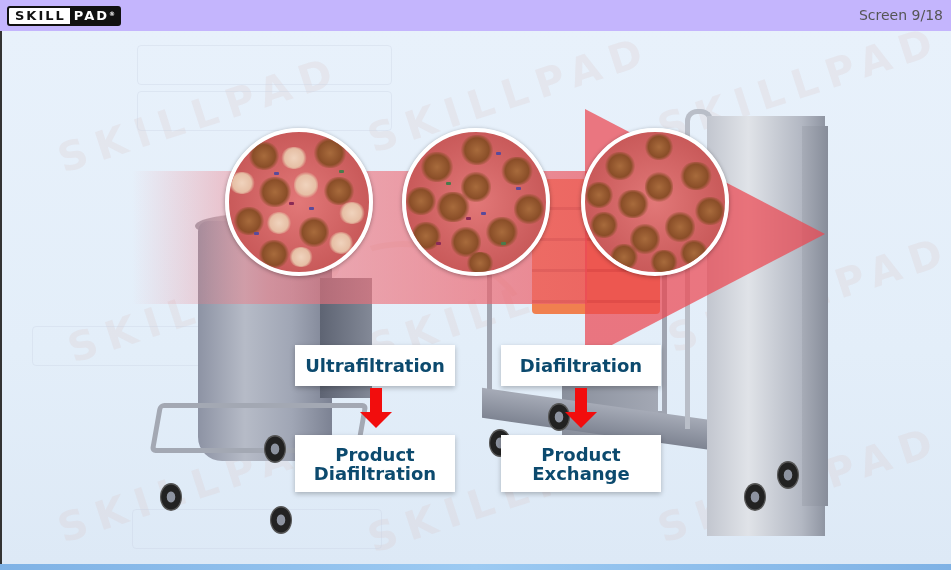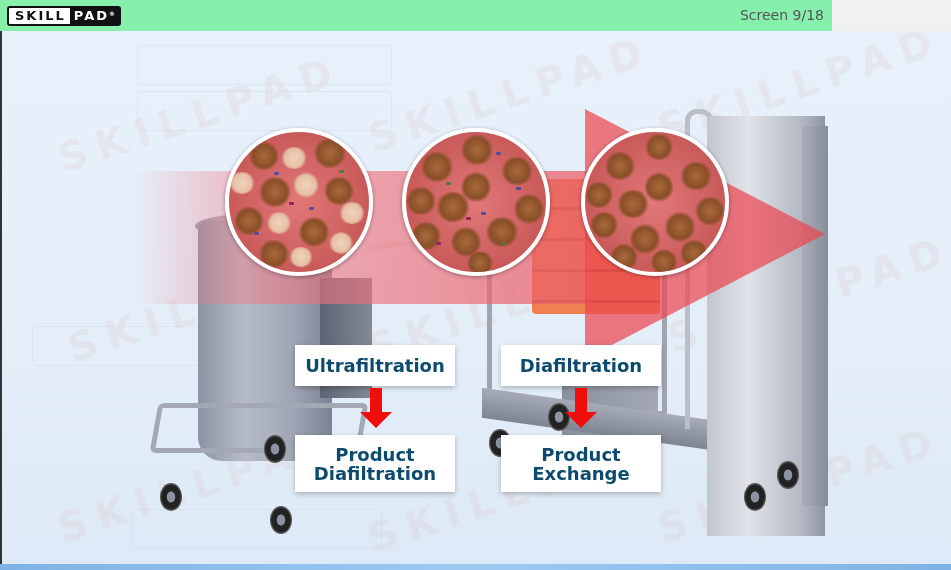--- a/index.html
+++ b/index.html
@@ -1,19 +1,19 @@
 <!DOCTYPE html>
 <html><head>
 <meta charset="utf-8">
 <style>
   * { box-sizing: border-box; margin: 0; padding: 0; }
   html, body { width: 951px; height: 570px; overflow: hidden; background: #f1f1f1; }
   body { font-family: "DejaVu Sans", "Liberation Sans", sans-serif; position: relative; }
 
-  .topbar { position: absolute; left: 0; top: 0; width: 832px; height: 31px; background: #86efac; }
+  .topbar { position: absolute; left: 0; top: 0; width: 951px; height: 31px; background: #c4b5fd; }
   .logo { position: absolute; left: 7px; top: 6px; height: 20px; display: flex; border: 2px solid #111; border-radius: 3px; background: #111; overflow: hidden; }
   .logo .skill { background: #fff; color: #111; font-weight: bold; font-size: 13px; letter-spacing: 2px; padding: 0 4px 0 6px; line-height: 16px; font-family: "DejaVu Sans", sans-serif; }
   .logo .pad { background: #111; color: #fff; font-weight: bold; font-size: 13px; letter-spacing: 2px; padding: 0 4px 0 4px; line-height: 16px; position: relative; font-family: "DejaVu Sans", sans-serif; }
   .logo .reg { font-size: 6px; vertical-align: top; position: relative; top: -2px; letter-spacing: 0; }
   .title { position: absolute; left: 137px; top: 6px; font-size: 14.5px; color: #333; font-family: "DejaVu Sans", sans-serif; }
   .counter { position: absolute; right: 8px; top: 7px; font-size: 14px; color: #555; }
 
   .stage { position: absolute; left: 0; top: 31px; width: 951px; height: 533px; background: linear-gradient(180deg, #e8f1fb 0%, #e3eef9 60%, #dde9f6 100%); overflow: hidden; border-left: 2px solid #333; }
   .bottom-bar { position: absolute; left: 0; top: 564px; width: 951px; height: 6px; background: linear-gradient(90deg,#7fb2e5,#9ccaf2,#7fb2e5); }
 

